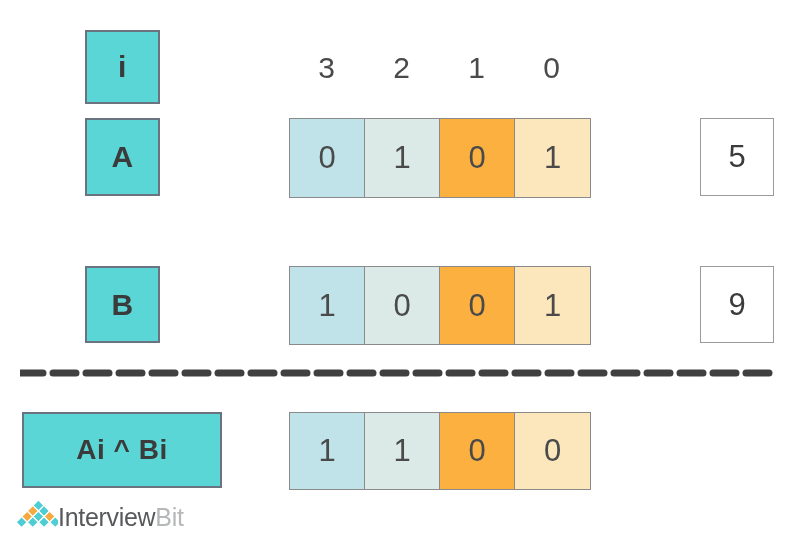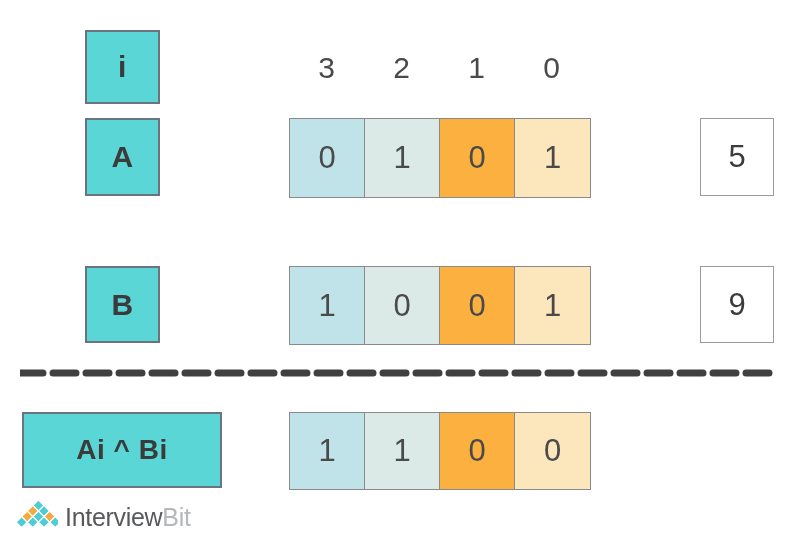--- a/index.html
+++ b/index.html
@@ -114,21 +114,20 @@
     height: 8px;
   }
 
   
   .logo {
     position: absolute;
     left: 16px;
     top: 500px;
     display: flex;
     align-items: center;
-    gap: 7px;
   }
   .logo-mark { width: 42px; height: 34px; display: block; }
   .logo-text {
     font-size: 25px;
     font-weight: 400;
     letter-spacing: -0.3px;
     line-height: 1;
     white-space: nowrap;
   }
   .logo-text .t-dark  { color: #58595b; }

